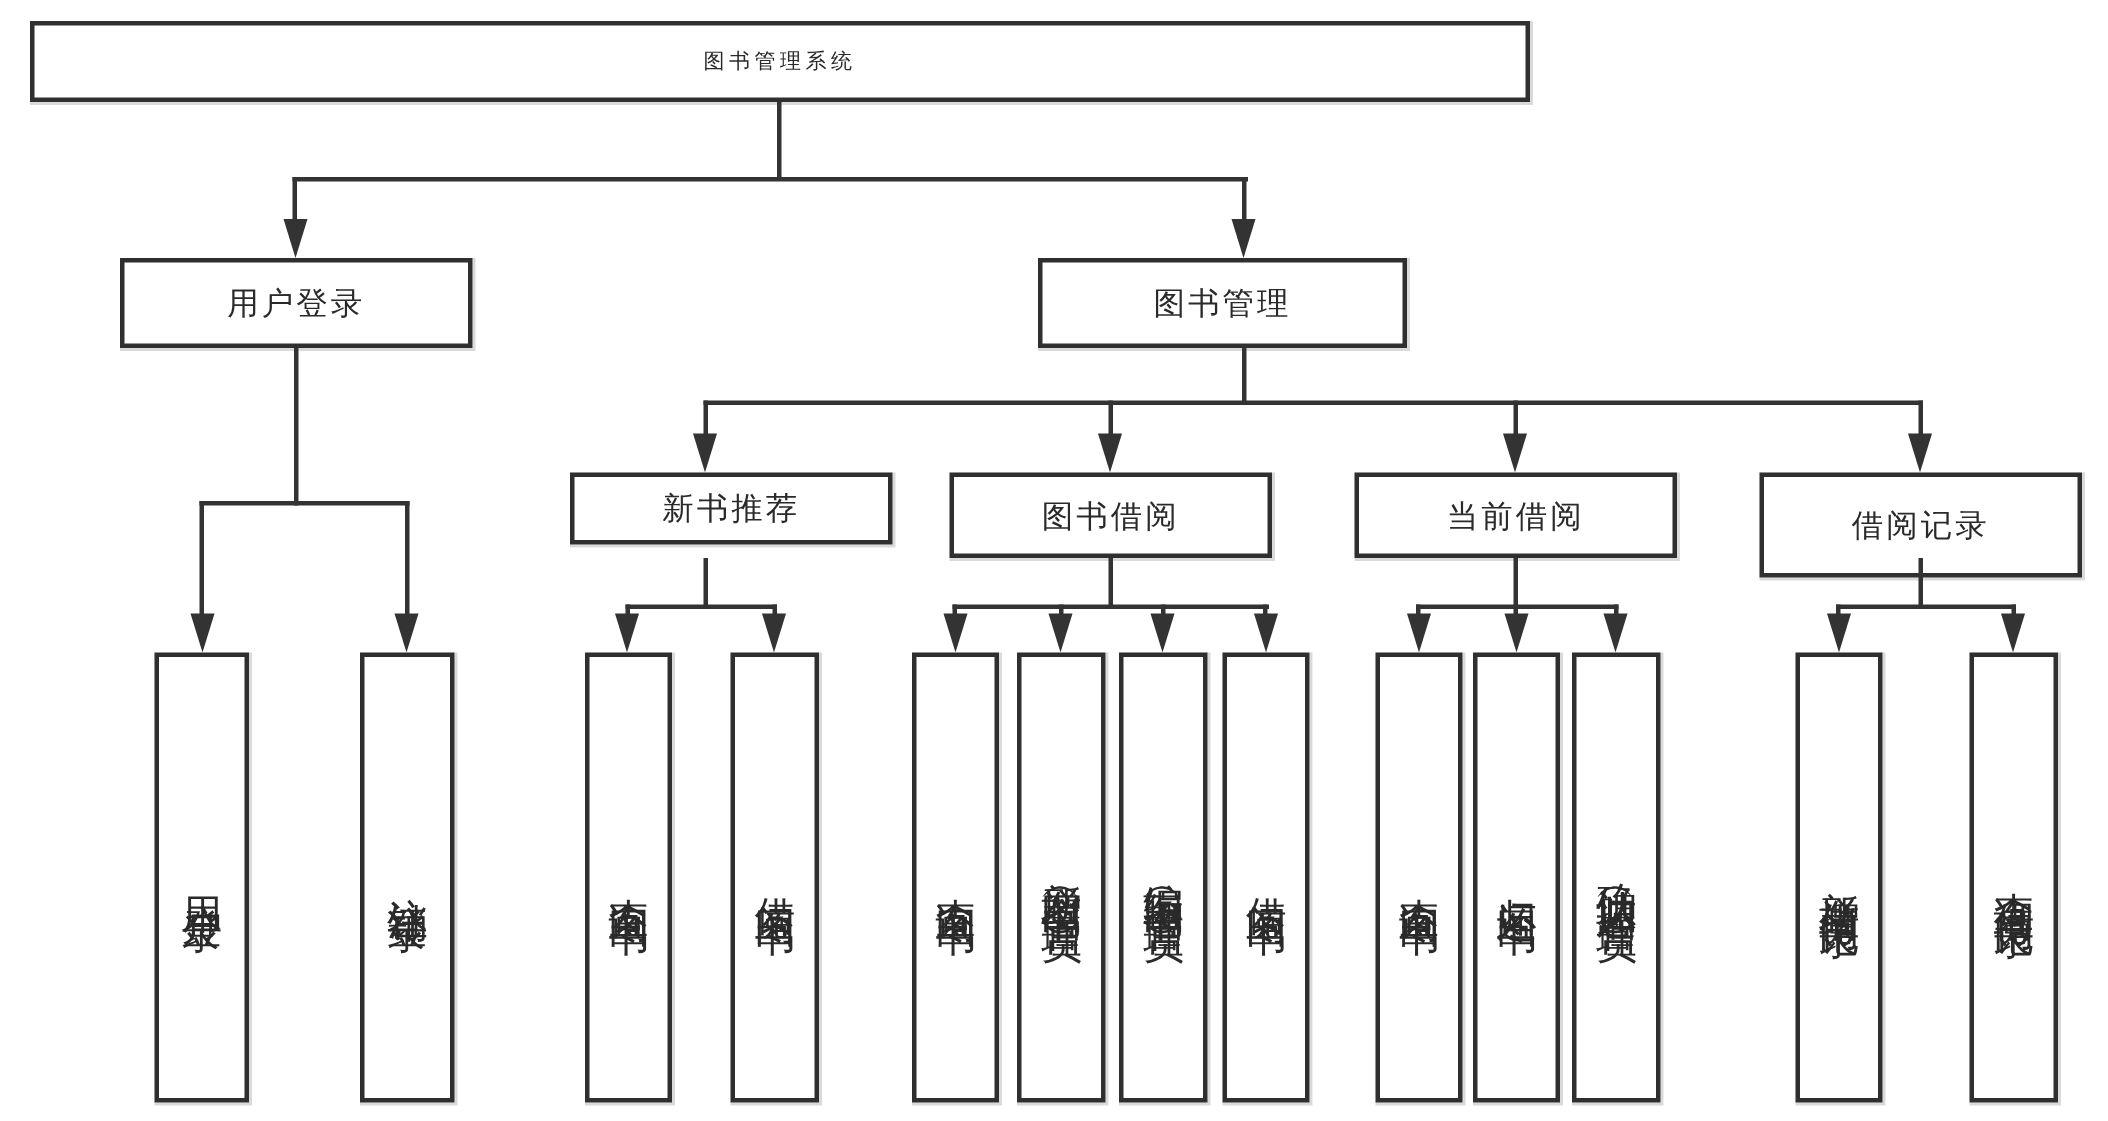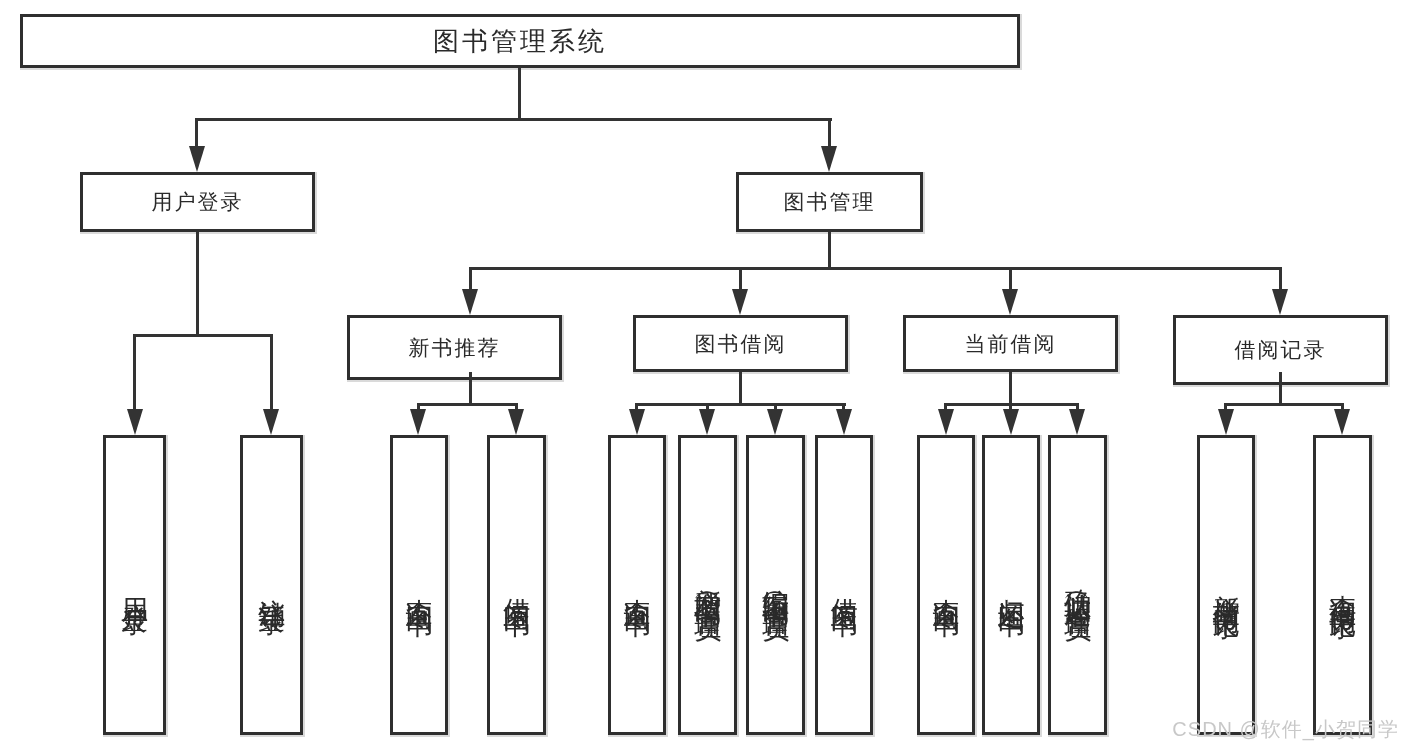--- a/index.html
+++ b/index.html
@@ -6,21 +6,21 @@
   #canvas{
     position:relative;width:1405px;height:747px;background:#ffffff;overflow:hidden;
     font-family:"Liberation Sans", sans-serif;color:#2a2a2a;
   }
   .box{
     position:absolute;box-sizing:border-box;background:#ffffff;
     border:3px solid #2f2f2f;box-shadow:1px 1px 0 1px rgba(150,150,150,.35);
     display:flex;align-items:center;justify-content:center;
   }
   .hbox span{font-size:21px;letter-spacing:2px;white-space:nowrap;}
-  .root span{font-size:26px;letter-spacing:3px;}
+  .root span{font-size:14px;letter-spacing:3px;}
   .leaf span{
     writing-mode:vertical-rl;text-orientation:upright;
     font-size:27px;letter-spacing:4px;line-height:1.05;white-space:nowrap;
   }
   .vline,.hline{position:absolute;background:#333333;}
   .vline{width:3px;}
   .hline{height:3px;}
   .arr{
     position:absolute;width:0;height:0;
     border-left:8px solid transparent;border-right:8px solid transparent;
@@ -43,21 +43,21 @@
   <div class="vline" style="left:518px;top:68px;height:52px;"></div>
   <div class="hline" style="left:195px;top:118px;width:637px;"></div>
   <div class="vline" style="left:195px;top:118px;height:32px;"></div>
   <div class="arr" style="left:189px;top:146px;"></div>
   <div class="vline" style="left:828px;top:118px;height:32px;"></div>
   <div class="arr" style="left:821px;top:146px;"></div>
 
   <div class="box hbox" style="left:80px;top:172px;width:235px;height:60px;">
     <span>用户登录</span>
   </div>
-  <div class="box hbox" style="left:736px;top:172px;width:187px;height:60px;">
+  <div class="box hbox" style="left:692px;top:172px;width:246px;height:60px;">
     <span>图书管理</span>
   </div>
 
   <div class="vline" style="left:196px;top:232px;height:105px;"></div>
   <div class="hline" style="left:133px;top:334px;width:140px;"></div>
   <div class="vline" style="left:133px;top:334px;height:78px;"></div>
   <div class="arr" style="left:127px;top:409px;"></div>
   <div class="vline" style="left:270px;top:334px;height:78px;"></div>
   <div class="arr" style="left:263px;top:409px;"></div>
 
@@ -65,21 +65,21 @@
   <div class="hline" style="left:469px;top:267px;width:813px;"></div>
   <div class="vline" style="left:469px;top:267px;height:26px;"></div>
   <div class="arr" style="left:462px;top:289px;"></div>
   <div class="vline" style="left:739px;top:267px;height:26px;"></div>
   <div class="arr" style="left:732px;top:289px;"></div>
   <div class="vline" style="left:1009px;top:267px;height:26px;"></div>
   <div class="arr" style="left:1002px;top:289px;"></div>
   <div class="vline" style="left:1279px;top:267px;height:26px;"></div>
   <div class="arr" style="left:1272px;top:289px;"></div>
 
-  <div class="box hbox" style="left:347px;top:315px;width:215px;height:65px;">
+  <div class="box hbox" style="left:380px;top:315px;width:215px;height:48px;">
     <span>新书推荐</span>
   </div>
   <div class="box hbox" style="left:903px;top:315px;width:215px;height:57px;">
     <span>当前借阅</span>
   </div>
   <div class="box hbox" style="left:633px;top:315px;width:215px;height:57px;">
     <span>图书借阅</span>
   </div>
   <div class="box hbox" style="left:1173px;top:315px;width:215px;height:70px;">
     <span>借阅记录</span>
@@ -156,15 +156,14 @@
     <span>确认归还（管理员）</span>
   </div>
 
   <div class="box leaf" style="left:1197px;top:435px;width:58px;height:300px;">
     <span>新增借阅记录</span>
   </div>
   <div class="box leaf" style="left:1313px;top:435px;width:59px;height:300px;">
     <span>查询借阅记录</span>
   </div>
 
-  <div class="watermark">CSDN @软件_小贺同学</div>
 
 </div>
 
 </body></html>

